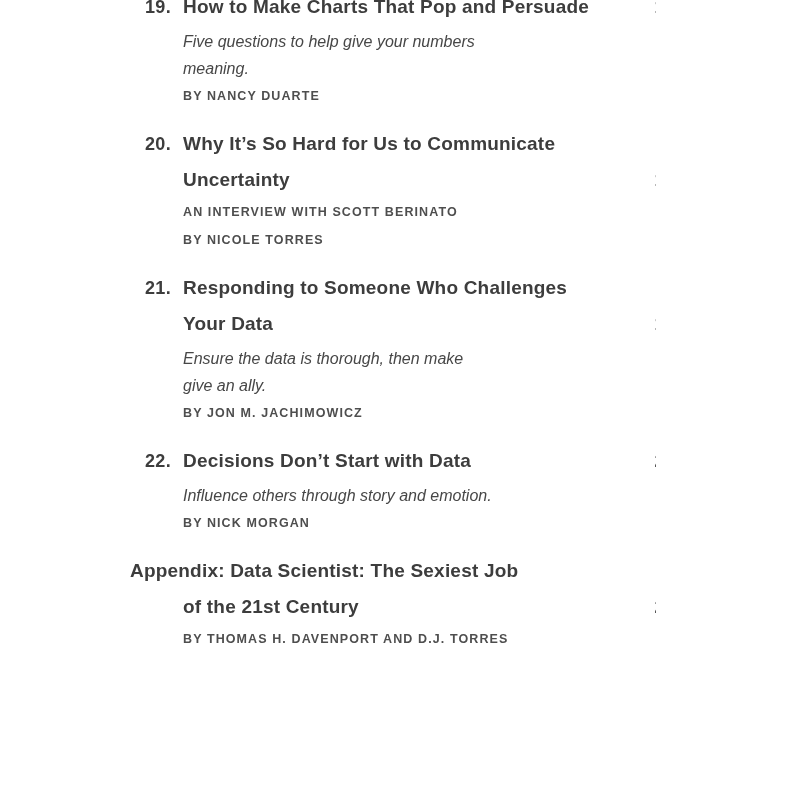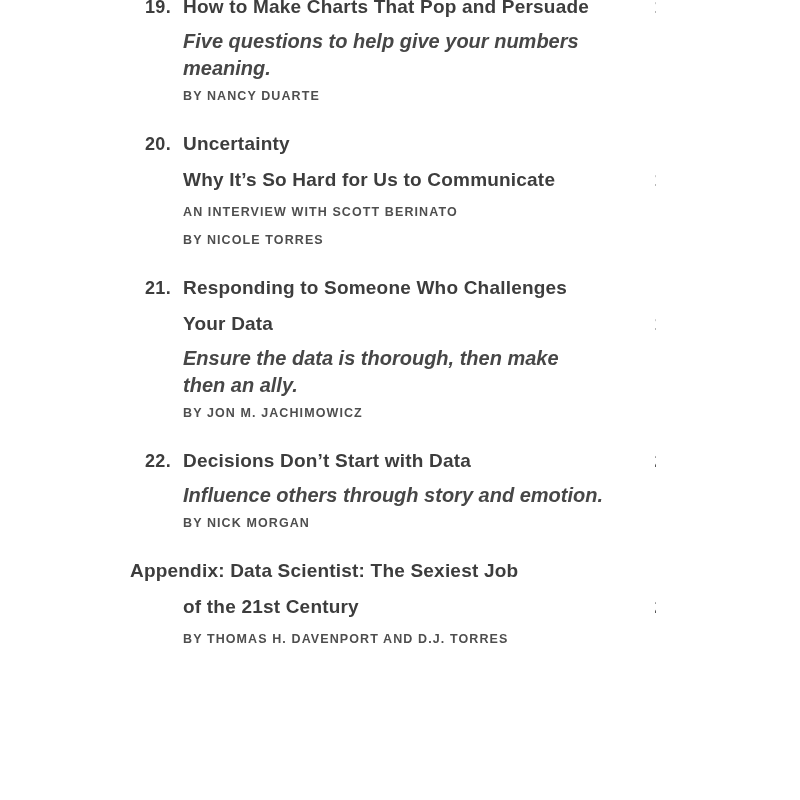--- a/index.html
+++ b/index.html
@@ -64,23 +64,23 @@
     font-weight: 700;
     line-height: 36px;
     color: #3d3d3d;
     letter-spacing: 0.5px;
   }
   .subtitle {
     margin-left: 53px;
     margin-top: 3px;
   }
   .subtitle-line {
-    font-size: 20px;
+    font-size: 16px;
     font-style: italic;
-    font-weight: 700;
+    font-weight: 400;
     line-height: 27px;
     color: #474747;
     white-space: nowrap;
   }
   .byline {
     margin-left: 53px;
   }
   .byline-line {
     font-size: 12.5px;
     font-weight: 700;
@@ -109,43 +109,43 @@
         </div>
     <div class="byline">
           <div class="byline-line">BY NANCY DUARTE</div>
         </div>
   </div>
 
   <div class="entry">
     <div class="row">
       <div class="num">20.</div>
       <div class="title-cell">
+            <div class="title-line">Why It’s So Hard for Us to Communicate</div>
             <div class="title-line">Uncertainty</div>
-            <div class="title-line">Why It’s So Hard for Us to Communicate</div>
           </div>
       <div class="page-num">191</div>
     </div>
     <div class="byline">
           <div class="byline-line">AN INTERVIEW WITH SCOTT BERINATO</div>
           <div class="byline-line">BY NICOLE TORRES</div>
         </div>
   </div>
 
   <div class="entry">
     <div class="row">
       <div class="num">21.</div>
       <div class="title-cell">
             <div class="title-line">Responding to Someone Who Challenges</div>
             <div class="title-line">Your Data</div>
           </div>
       <div class="page-num">133</div>
     </div>
     <div class="subtitle">
           <div class="subtitle-line">Ensure the data is thorough, then make</div>
-          <div class="subtitle-line">then an ally.</div>
+          <div class="subtitle-line">give an ally.</div>
         </div>
     <div class="byline">
           <div class="byline-line">BY JON M. JACHIMOWICZ</div>
         </div>
   </div>
 
   <div class="entry">
     <div class="row">
       <div class="num">22.</div>
       <div class="title-cell">

